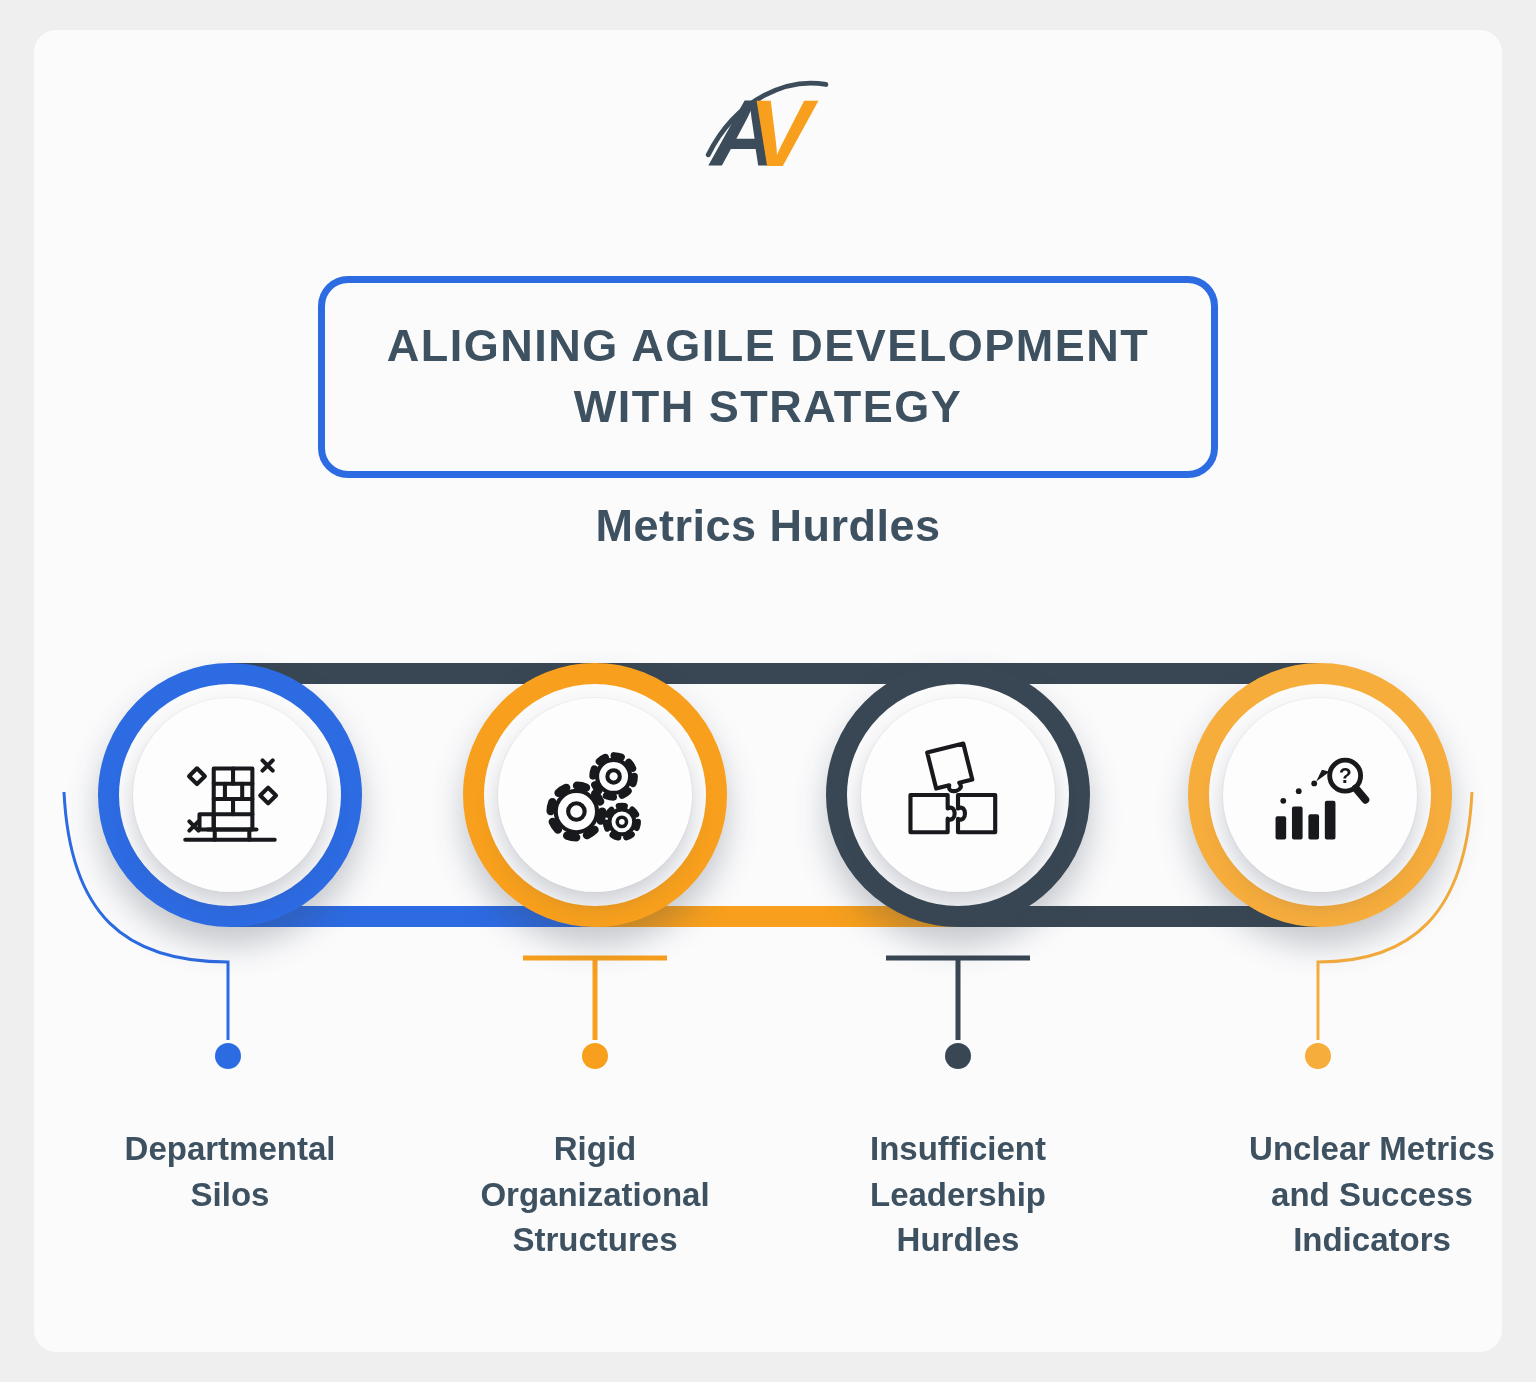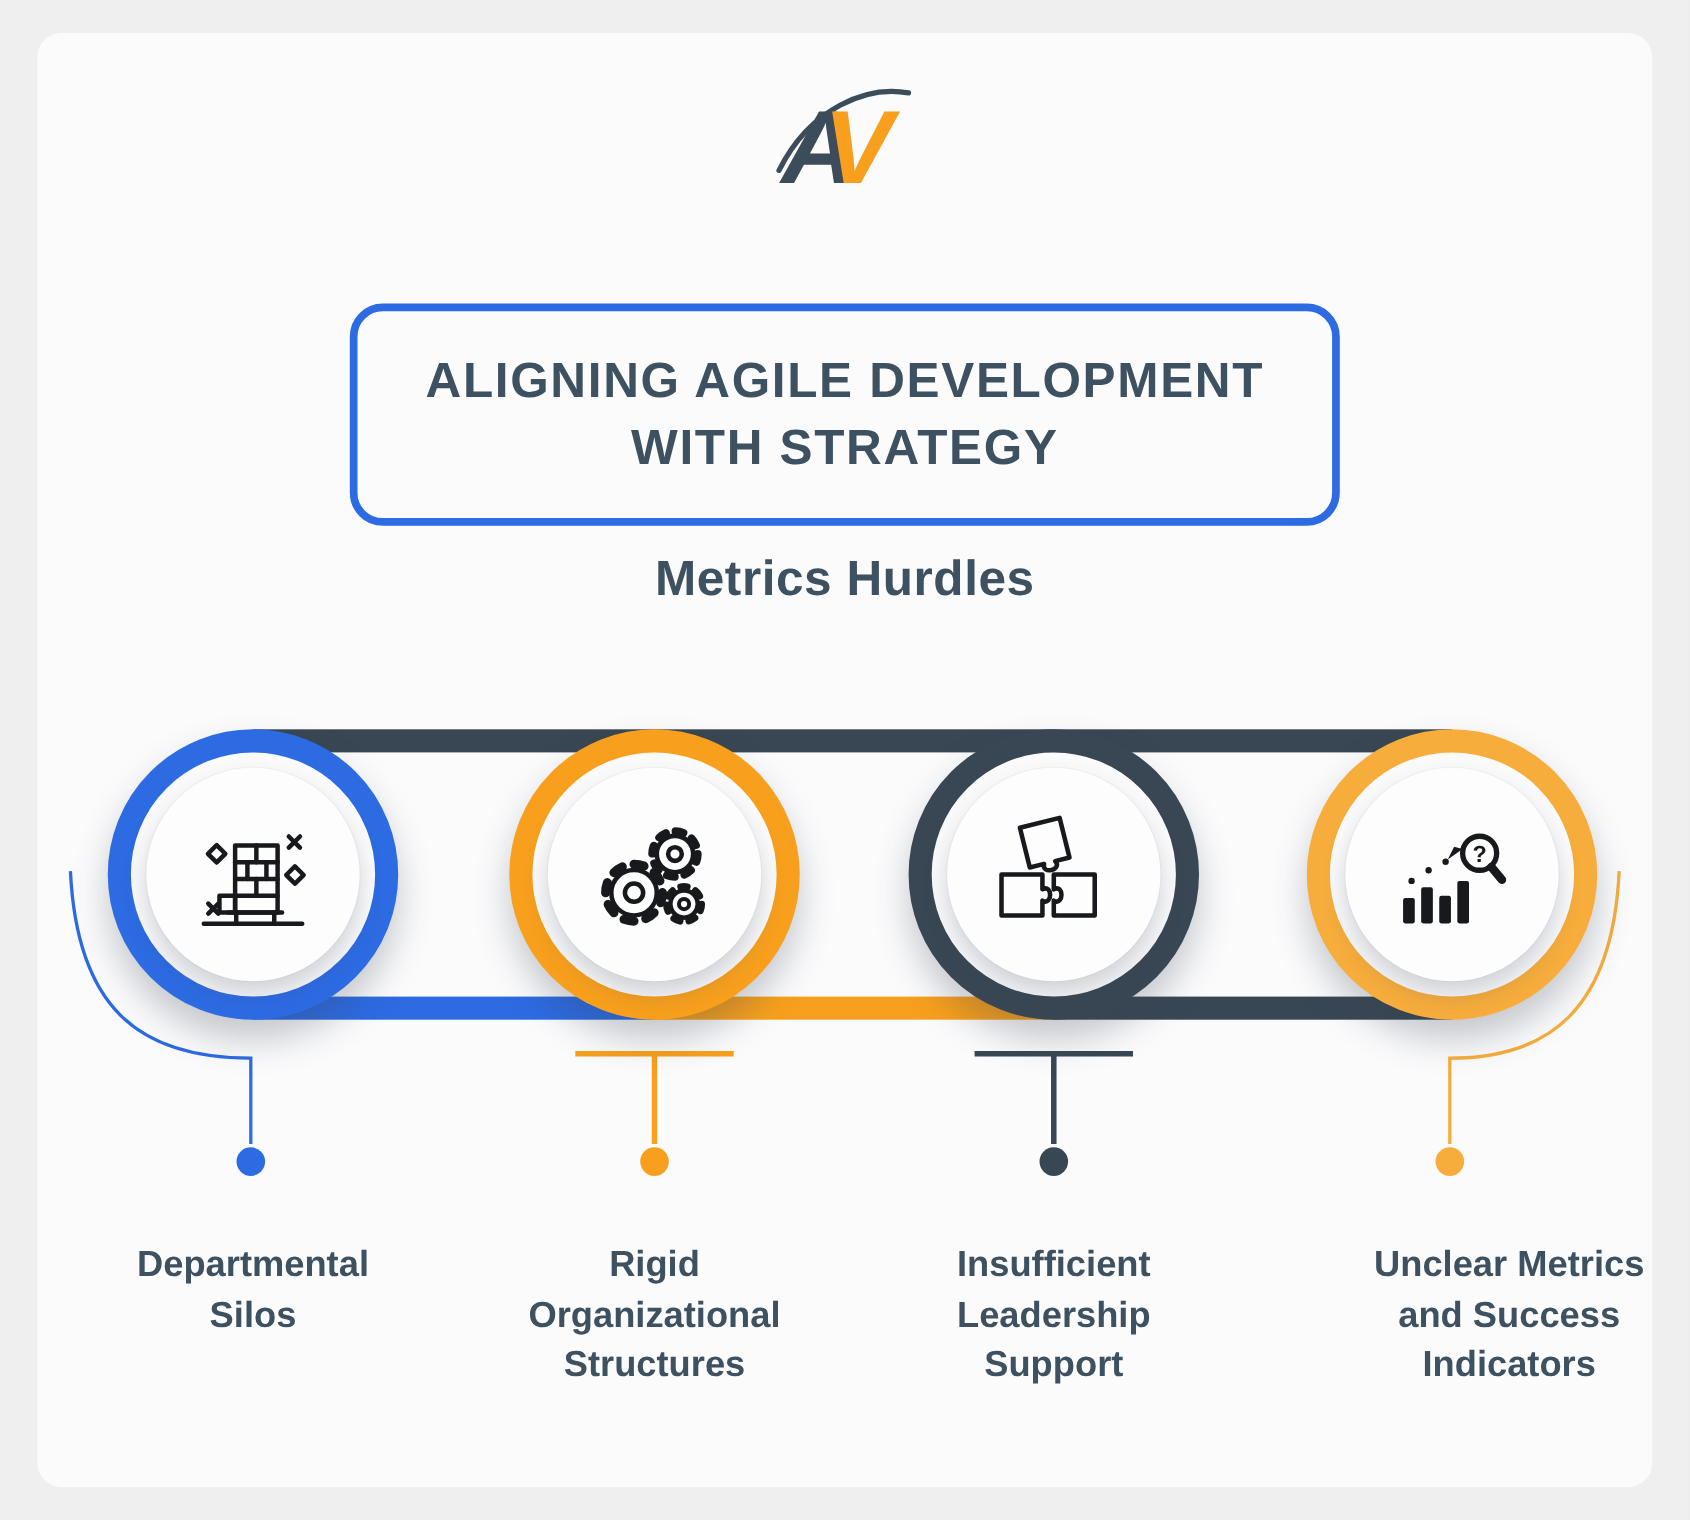--- a/index.html
+++ b/index.html
@@ -166,17 +166,17 @@
     </div>
   </div>
 
   <div class="hurdle-label label-1">Departmental
 Silos</div>
   <div class="hurdle-label label-2">Rigid
 Organizational
 Structures</div>
   <div class="hurdle-label label-3">Insufficient
 Leadership
-Support</div>
+Hurdles</div>
   <div class="hurdle-label label-4">Unclear Metrics
 and Success
 Indicators</div>
 </div>
 
 </body></html>

